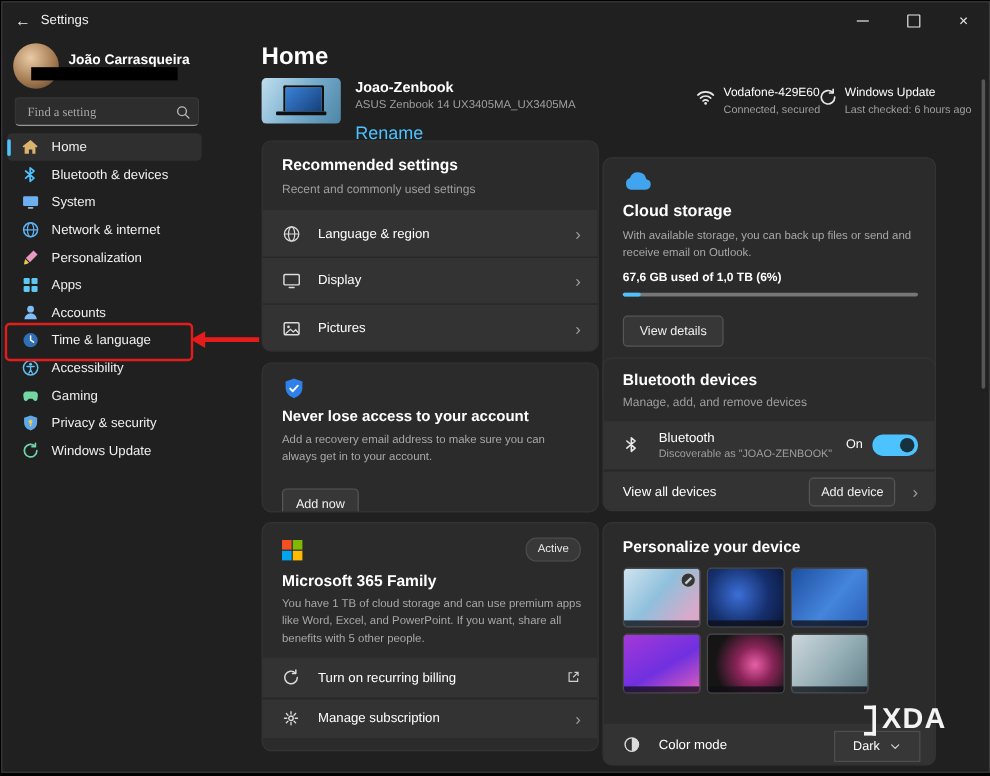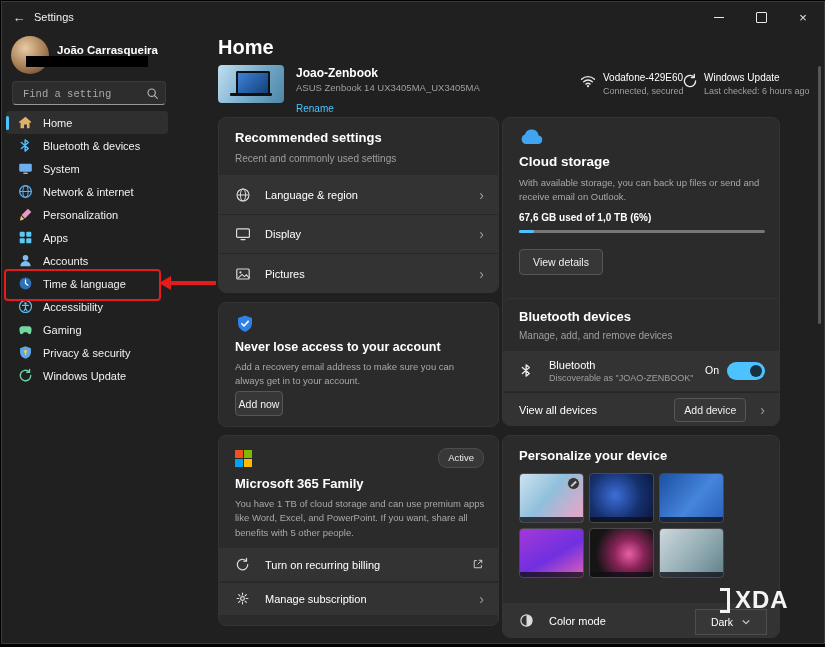--- a/index.html
+++ b/index.html
@@ -13,21 +13,21 @@
   .tb-btn{width:42px;height:30px;display:flex;align-items:center;justify-content:center;color:#e8e8e8;font-size:13px}
   .min-glyph{width:10px;height:1px;background:#e8e8e8;display:block}
   .max-glyph{width:9px;height:9px;border:1px solid #e8e8e8;border-radius:1px;display:block}
 
   
   .sidebar{position:absolute;left:0;top:30px;width:212px;bottom:0}
   .avatar{position:absolute;left:9px;top:4px;width:38px;height:38px;border-radius:50%;background:radial-gradient(circle at 38% 32%,#e9cba6,#a67c52 55%,#5f4633 92%)}
   .user-name{position:absolute;left:55px;top:12px;font-size:11.5px;font-weight:700}
   .redacted{position:absolute;left:24px;top:24px;width:122px;height:11px;background:#000}
   .search-box{position:absolute;left:10px;top:49px;width:154px;height:24px;background:#2d2d2d;border:1px solid #3a3a3a;border-bottom:1px solid #989898;border-radius:4px;box-sizing:border-box}
-  .search-box input{position:absolute;left:8px;top:2px;width:116px;height:18px;background:transparent;border:none;outline:none;color:#e0e0e0;font-size:10.5px;font-family:Liberation Mono, monospace}
+  .search-box input{position:absolute;left:8px;top:2px;width:116px;height:18px;background:transparent;border:none;outline:none;color:#e0e0e0;font-size:10.5px;font-family:Liberation Serif, serif}
   .search-box input::placeholder{color:#a8a8a8}
   .search-ic{position:absolute;right:6px;top:5px;display:flex}
   .nav{position:absolute;left:4px;top:79px;width:162px}
   .nav-item{position:relative;height:23px;display:flex;align-items:center;gap:10px;padding-left:12px;border-radius:4px;font-size:11px;color:#f0f0f0;box-sizing:border-box}
   .nav-item.selected{background:#2f2f2f}
   .nav-item.selected::before{content:"";position:absolute;left:0;top:4.5px;width:3px;height:14px;border-radius:2px;background:#4cc2ff}
   .nav-ic{width:15px;height:15px;display:flex;flex:none}
   .nav-label{white-space:nowrap}
 
   
@@ -35,21 +35,21 @@
   .annot-arrow-head{position:absolute;left:157px;top:274px;width:0;height:0;border-right:12px solid #e51c1c;border-top:7px solid transparent;border-bottom:7px solid transparent;z-index:50}
   .annot-arrow-line{position:absolute;left:168px;top:279px;width:46px;height:4px;background:#e51c1c;z-index:50}
 
   
   .page-title{position:absolute;left:216px;top:34px;font-size:20px;font-weight:600}
   .device-thumb{position:absolute;left:216px;top:63px;width:66px;height:38px;border-radius:4px;background:linear-gradient(120deg,#bfdfee,#74aacb 55%,#4e86a6);overflow:hidden}
   .lt-screen{position:absolute;left:18px;top:6px;width:30px;height:20px;background:linear-gradient(135deg,#3b82d8,#15407a);border:2px solid #101010;border-bottom:none;border-radius:2px 2px 0 0}
   .lt-base{position:absolute;left:12px;top:28px;width:42px;height:3px;background:#101010;border-radius:1px}
   .device-name{position:absolute;left:294px;top:64px;font-size:12px;font-weight:700}
   .device-model{position:absolute;left:294px;top:80px;font-size:9.5px;color:#9f9f9f}
-  .rename-link{position:absolute;left:294px;top:101px;font-size:10px;color:#4cc2ff;cursor:default}
+  .rename-link{position:absolute;left:294px;top:101px;font-size:15px;color:#4cc2ff;cursor:default}
   .hdr-ic{position:absolute;display:flex}
   .hdr-name{position:absolute;font-size:10px;white-space:nowrap}
   .hdr-status{position:absolute;font-size:9px;color:#9f9f9f;white-space:nowrap}
 
   
   .card{position:absolute;background:#2b2b2b;border:1px solid #343434;border-radius:8px;box-sizing:border-box;overflow:hidden}
   .card-h{position:absolute;left:16px;font-size:13px;font-weight:600;white-space:nowrap}
   .card-sub{position:absolute;left:16px;font-size:10px;color:#9f9f9f;white-space:nowrap}
   .card-desc{position:absolute;left:16px;font-size:9.5px;color:#a8a8a8;line-height:1.5}
   .crow{position:absolute;left:0;right:0;background:#333;display:flex;align-items:center;padding:0 14px 0 16px;gap:14px;box-sizing:border-box}
@@ -308,21 +308,21 @@
               <rect x="1.8" y="3" width="12.4" height="10" rx="1" fill="none" stroke="#dcdcdc" stroke-width="1.2"></rect>
               <circle cx="5.4" cy="6.4" r="1.1" fill="#dcdcdc"></circle>
               <path d="M3 12.2 7 8.4l2.4 2.2 2-1.8 2.8 3.2" fill="none" stroke="#dcdcdc" stroke-width="1.1"></path>
             </svg>
           </span>
       <span class="lbl">Pictures</span>
       <span class="chev">›</span>
     </div>
   </div>
 
-  <div class="card" style="left:500px;top:115px;width:278px;height:208px">
+  <div class="card" style="left:500px;top:129px;width:278px;height:208px">
     <span style="position:absolute;left:16px;top:10px;display:flex">
       <svg viewBox="0 0 24 16" width="26" height="18">
             <path d="M6.5 14.5h11a4 4 0 0 0 .6-7.95A6.5 6.5 0 0 0 5.5 5.6 4.6 4.6 0 0 0 6.5 14.5z" fill="#41a4ee"></path>
           </svg>
     </span>
     <div class="card-h" style="top:36px;font-size:13.5px">Cloud storage</div>
     <div class="card-desc" style="top:58px;width:246px">With available storage, you can back up files or send and receive email on Outlook.</div>
     <div class="usage-text">67,6 GB used of 1,0 TB (6%)</div>
     <div class="progress-track">
       <div class="progress-fill" style="width: 6%;"></div>
@@ -332,21 +332,21 @@
 
   <div class="card" style="left:216px;top:300px;width:281px;height:125px">
     <span style="position:absolute;left:16px;top:11px;display:flex">
       <svg viewBox="0 0 20 20" width="20" height="20">
             <path d="M10 1.5 17 4v5c0 4.5-3 7.4-7 8.8C6 16.4 3 13.5 3 9V4z" fill="#2f80e8"></path>
             <path d="M6.8 9.8l2.2 2.2 4.2-4.6" fill="none" stroke="#fff" stroke-width="1.6" stroke-linecap="round" stroke-linejoin="round"></path>
           </svg>
     </span>
     <div class="card-h" style="top:37px;font-size:12.5px">Never lose access to your account</div>
     <div class="card-desc" style="top:57px;width:240px">Add a recovery email address to make sure you can always get in to your account.</div>
-    <div class="btn" style="position:absolute;left:16px;top:88px;width:48px;height:25px">Add now</div>
+    <div class="btn" style="position:absolute;left:16px;top:104px;width:64px;height:25px">Add now</div>
   </div>
 
   <div class="card" style="left:500px;top:296px;width:278px;height:128px">
     <div class="card-h" style="top:10px">Bluetooth devices</div>
     <div class="card-sub" style="top:31px">Manage, add, and remove devices</div>
     <div class="crow" style="top:52px;height:40px">
       <span class="row-ic">
             <svg viewBox="0 0 16 16" width="15" height="15">
               <path d="M3.6 4.8 11 11.2 7.6 14V2l3.4 2.8-7.4 6.4" fill="none" stroke="#e8e8e8" stroke-width="1.4" stroke-linejoin="round" stroke-linecap="round"></path>
             </svg>

